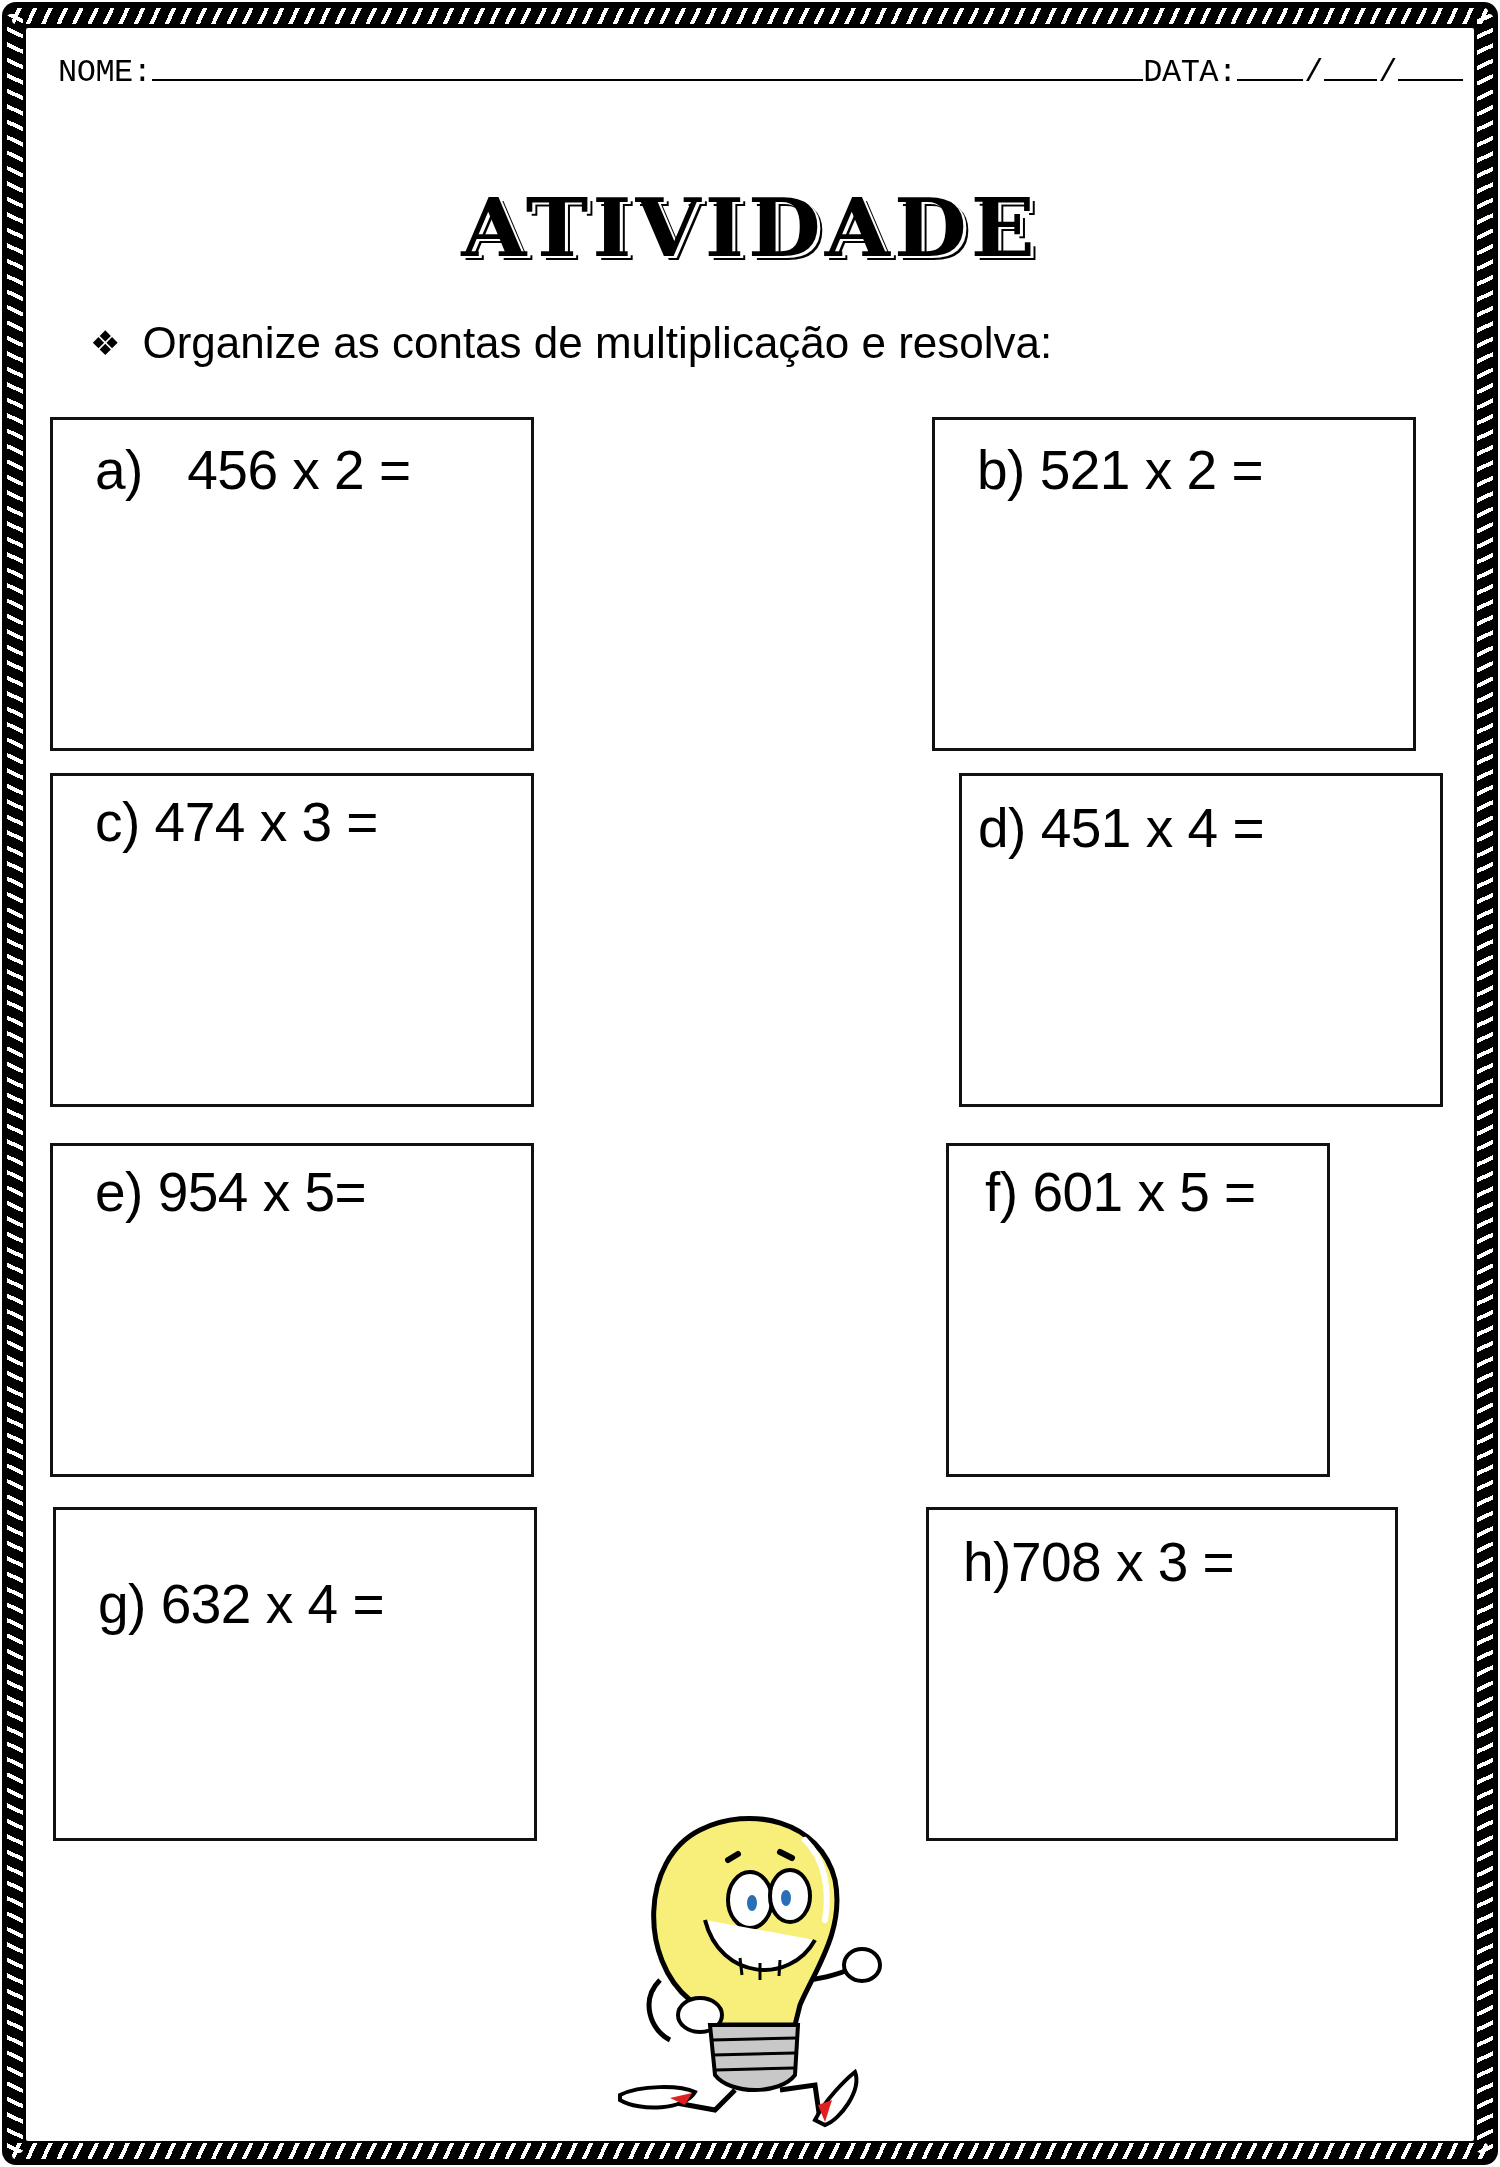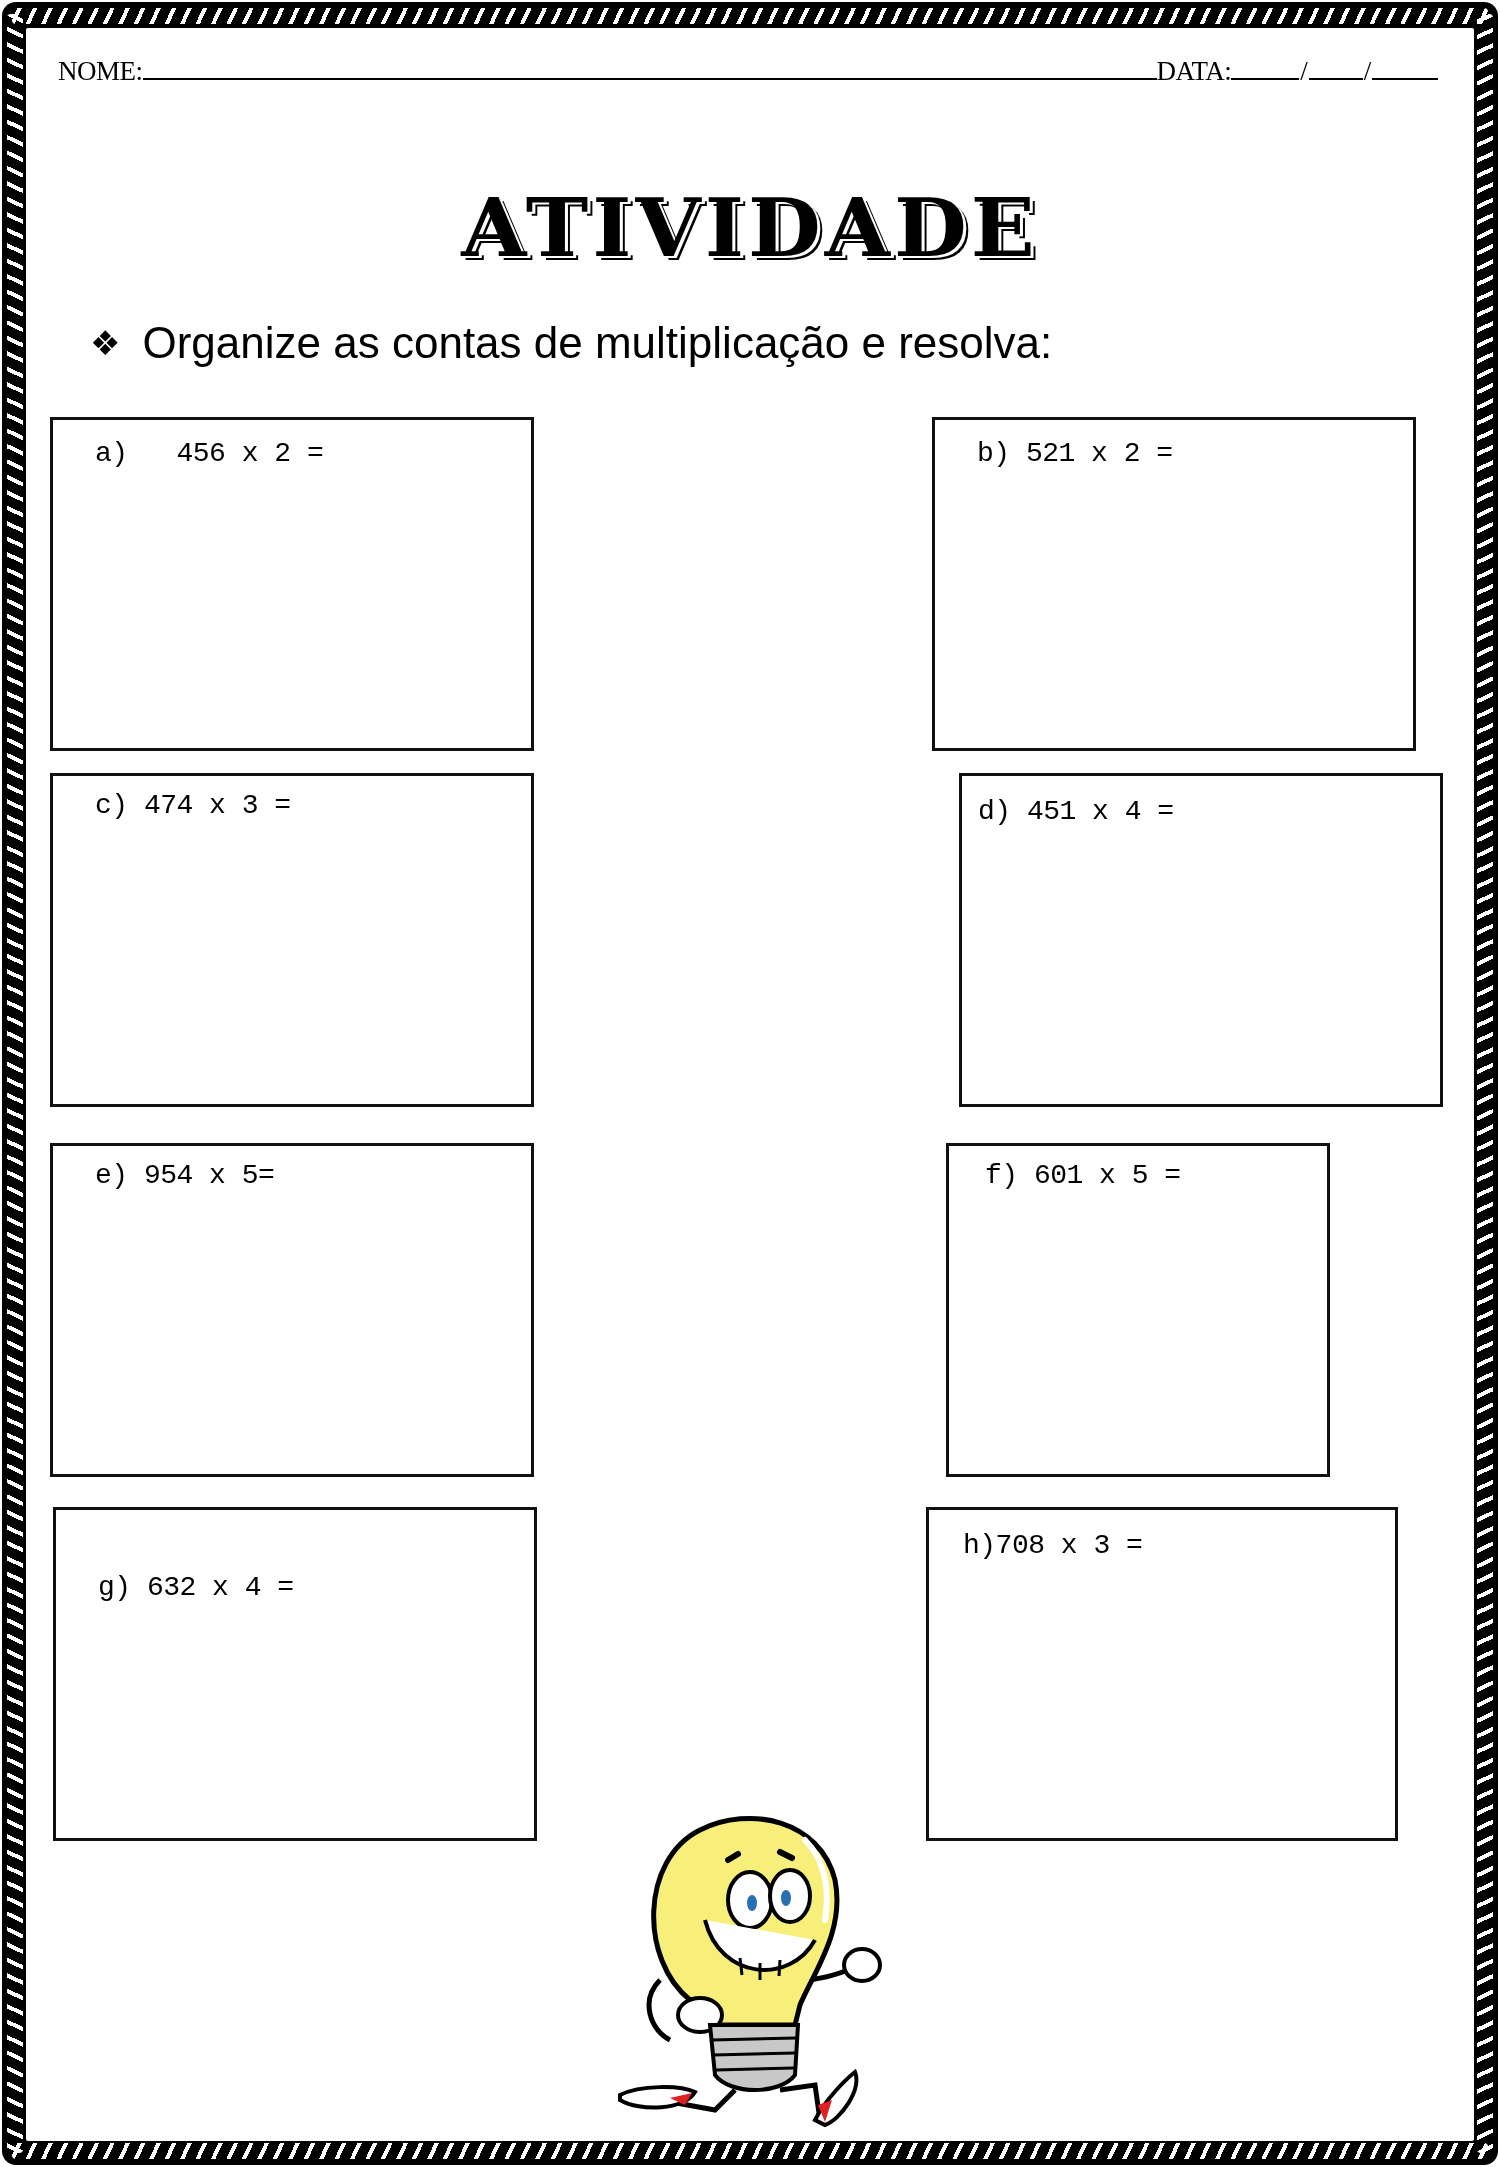--- a/index.html
+++ b/index.html
@@ -11,32 +11,32 @@
   .rope-strip { position: absolute; overflow: hidden; }
   .rope-strip.top { left: 10px; right: 10px; top: 6px; height: 16px;
     background: repeating-linear-gradient(115deg, transparent 0 5px, #fff 5px 9px, transparent 9px 14px); border-radius: 4px; }
   .rope-strip.bottom { left: 10px; right: 10px; bottom: 6px; height: 16px;
     background: repeating-linear-gradient(115deg, transparent 0 5px, #fff 5px 9px, transparent 9px 14px); border-radius: 4px; }
   .rope-strip.left { top: 12px; bottom: 12px; left: 5px; width: 16px;
     background: repeating-linear-gradient(25deg, transparent 0 5px, #fff 5px 9px, transparent 9px 14px); border-radius: 4px; }
   .rope-strip.right { top: 12px; bottom: 12px; right: 5px; width: 16px;
     background: repeating-linear-gradient(155deg, transparent 0 5px, #fff 5px 9px, transparent 9px 14px); border-radius: 4px; }
 
-  .header-line { position: absolute; left: 58px; top: 54px; width: 1405px; font-size: 27px; font-family: Liberation Serif, serif; white-space: nowrap; display: flex; align-items: baseline; }
+  .header-line { position: absolute; left: 58px; top: 54px; width: 1405px; font-size: 32px; font-family: Liberation Mono, monospace; white-space: nowrap; display: flex; align-items: baseline; }
   .header-line .label { letter-spacing: -0.5px; }
   .header-line .line { border-bottom: 2px solid #000; display: inline-block; height: 24px; }
   .header-line .slash { display: inline-block; padding: 0 1px; }
 
   .title { position: absolute; left: 0; width: 1500px; top: 178px; text-align: center; font-family: "DejaVu Serif", serif; font-weight: bold; font-size: 84px; letter-spacing: 4px; color: #000; text-shadow: 3px 3px 0 #fff, 5px 5px 0 #000; transform: scaleY(0.95); }
 
   .instruction { position: absolute; left: 90px; top: 318px; font-size: 44px; display: flex; align-items: center; }
   .instruction .bullet { font-size: 34px; margin-right: 22px; }
 
   .box { position: absolute; border: 3px solid #111; box-sizing: border-box; background: #fff; }
-  .box .problem { position: absolute; font-size: 28px; white-space: pre; font-family: Liberation Mono, monospace; letter-spacing: -0.5px; }
+  .box .problem { position: absolute; font-size: 55px; white-space: pre; font-family: Liberation Sans, sans-serif; letter-spacing: -0.5px; }
 
   .mascot { position: absolute; left: 600px; top: 1800px; width: 300px; height: 330px; }
 </style>
 </head>
 <body>
 
 <div class="rope-frame">
   <div class="rope-strip top"></div>
   <div class="rope-strip bottom"></div>
   <div class="rope-strip left"></div>

